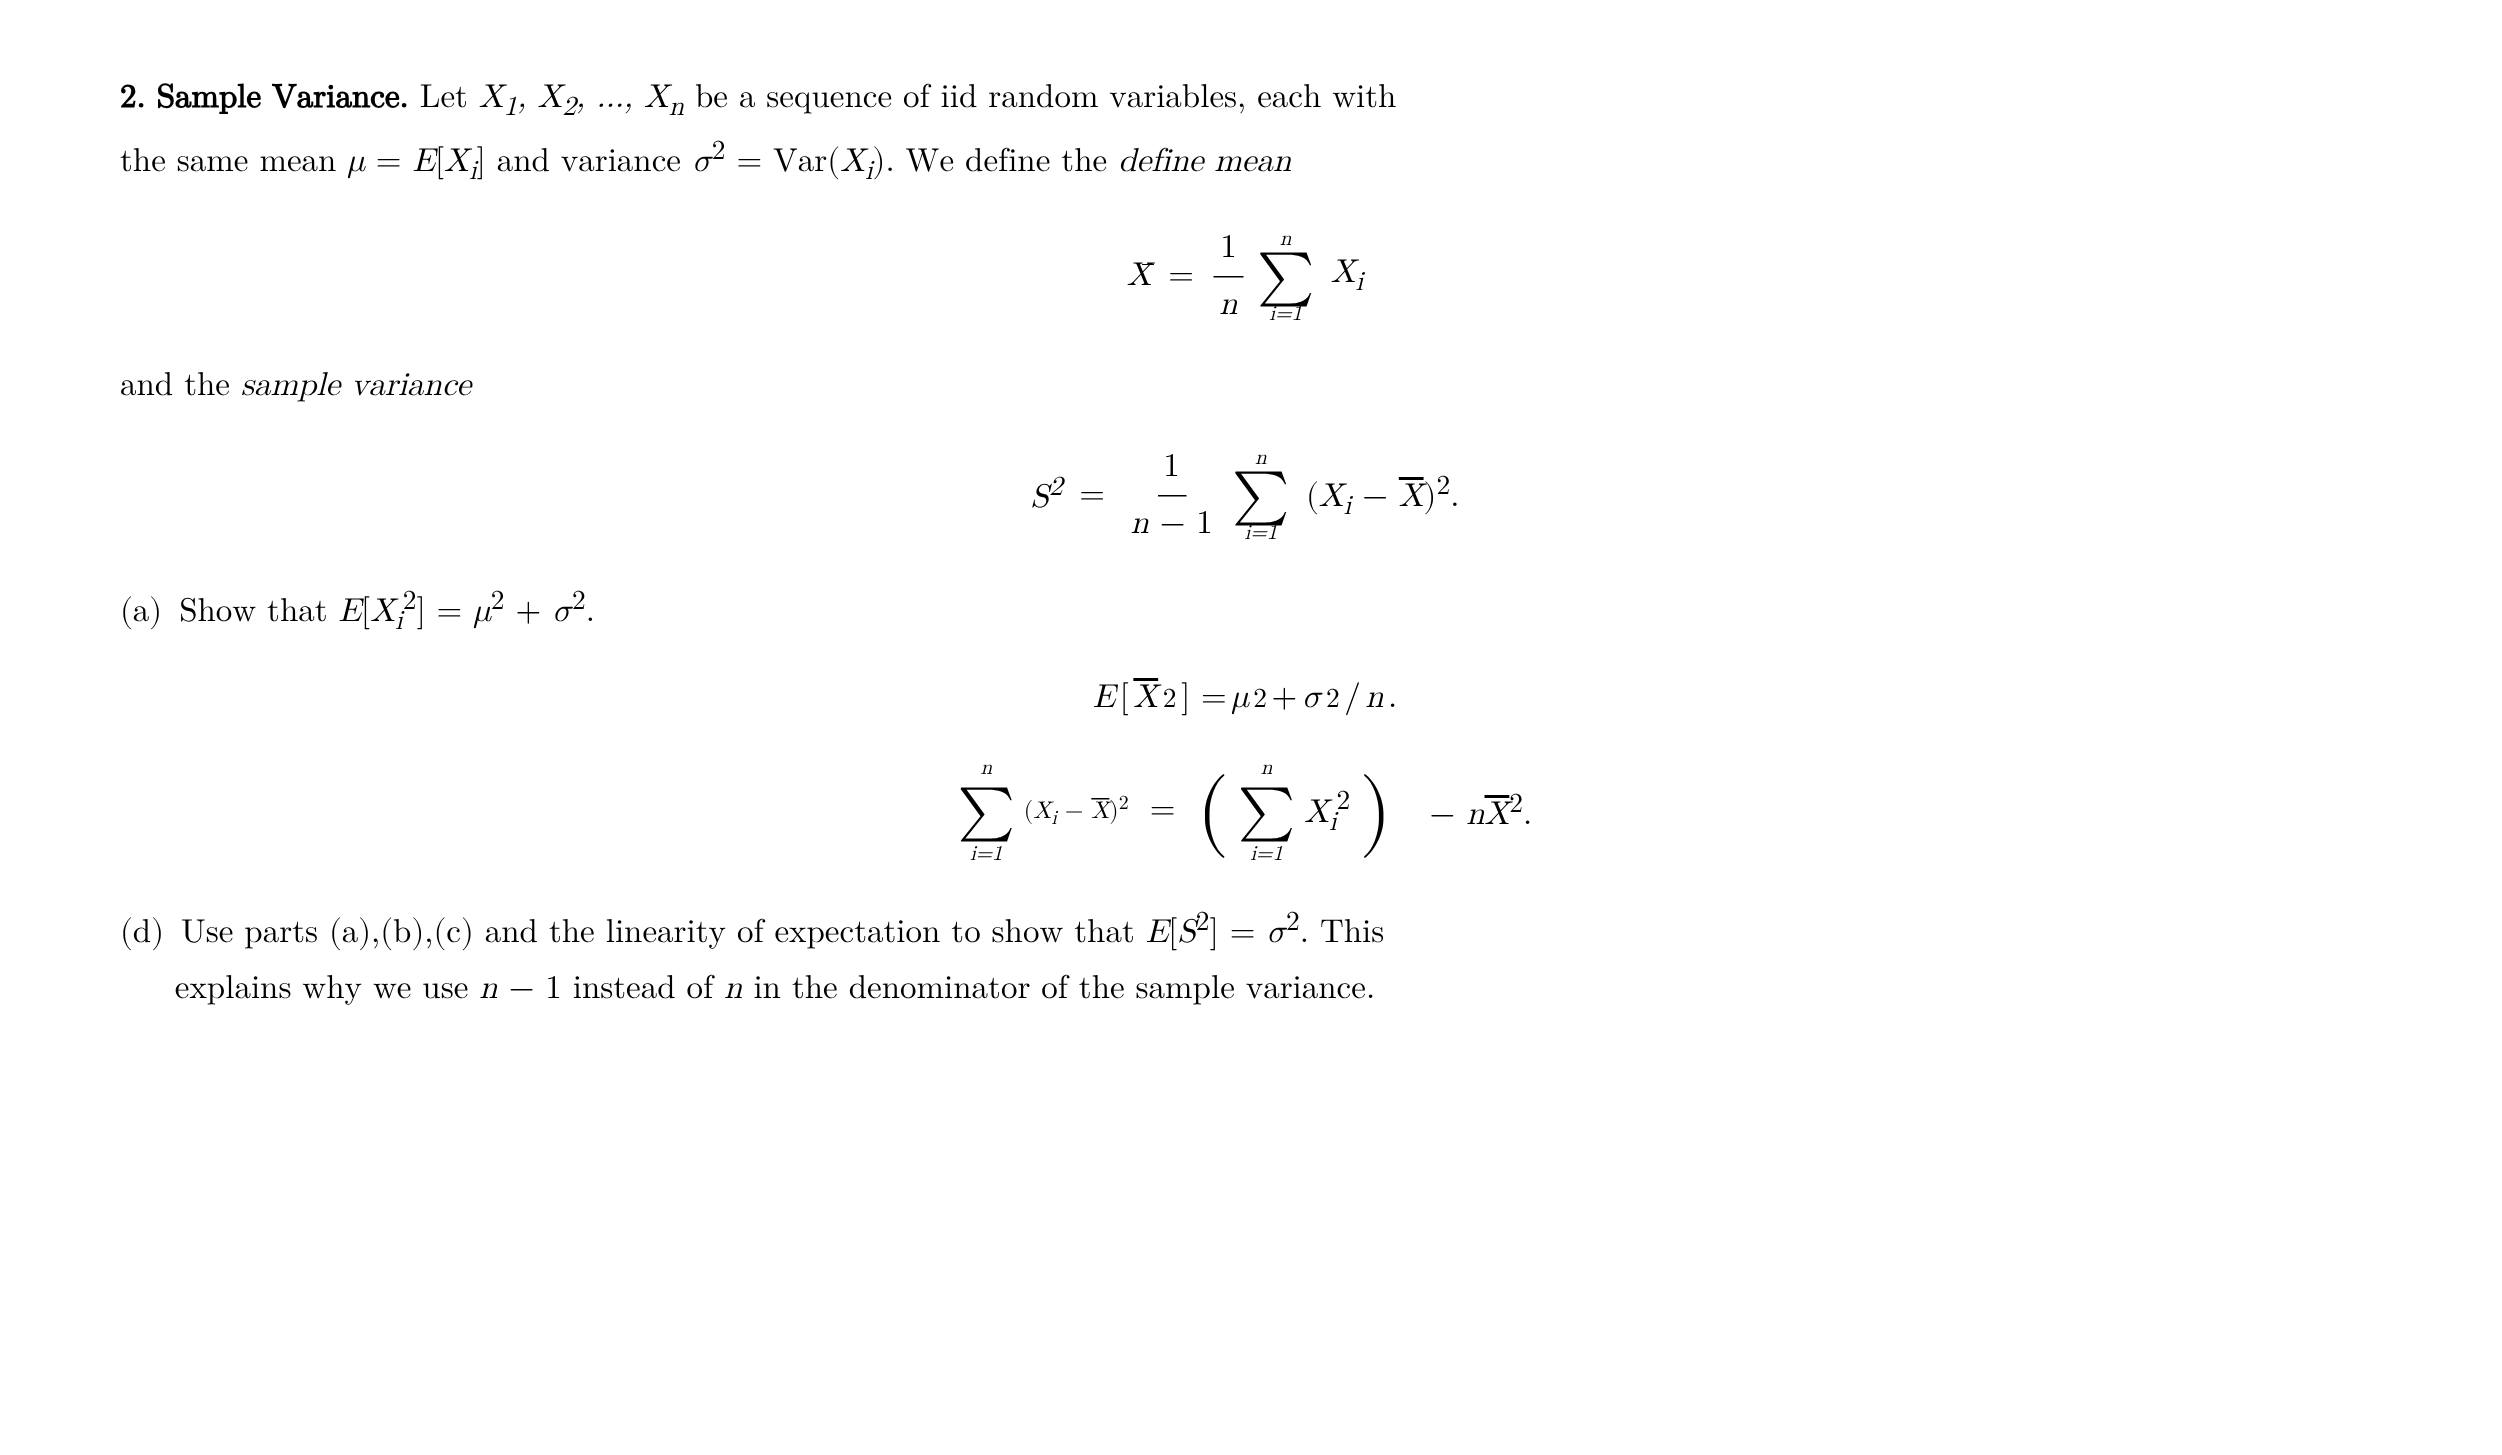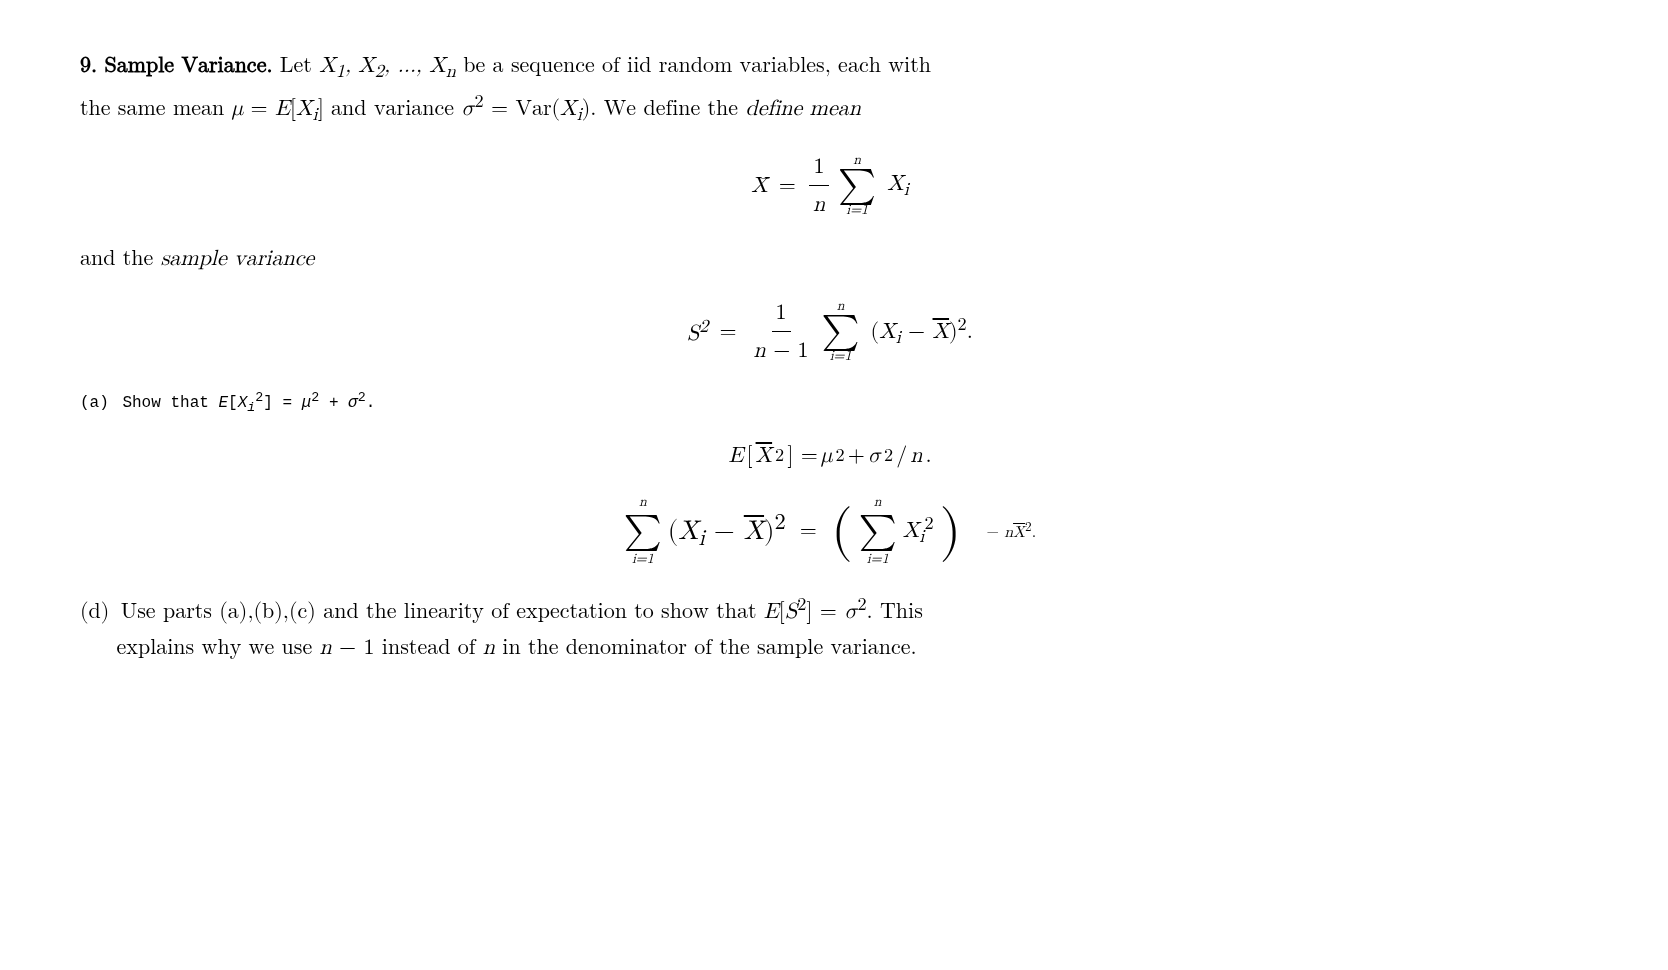--- a/index.html
+++ b/index.html
@@ -24,23 +24,22 @@
     .bold { font-weight: bold; }
     .italic { font-style: italic; }
     .math-inline {
       font-style: italic;
     }
     .parts {
       margin-top: 10px;
     }
     .part {
       margin-bottom: 8px;
-      font-size: 16px;
+      font-size: 22px;
       line-height: 1.6;
-      font-family: Liberation Mono, monospace;
     }
     .part-label {
       display: inline-block;
       margin-right: 4px;
     }
     .math-block {
       display: flex;
       justify-content: center;
       align-items: center;
       margin: 20px 0;
@@ -96,21 +95,21 @@
       font-size: 22px;
       line-height: 1.65;
     }
   </style>
 </head>
 <body>
 
 <div class="problem">
 
   <div class="intro-text">
-    <span class="bold">9. Sample Variance.</span>
+    <span class="bold">2. Sample Variance.</span>
     Let <span class="math-inline"><i>X</i><sub>1</sub>, <i>X</i><sub>2</sub>, …, <i>X<sub>n</sub></i></span> be a sequence of iid random variables, each with<br>
     the same mean <i>μ</i> = <i>E</i>[<i>X<sub>i</sub></i>] and variance <i>σ</i><sup>2</sup> = Var(<i>X<sub>i</sub></i>). We define the <span class="italic">define mean</span>
   </div>
 
   <div class="math-block">
     <span class="math-row">
       <span style="font-style:italic;">X̄</span>
       <span style="margin: 0 8px;">=</span>
       <span class="frac">
         <span class="frac-num">1</span>
@@ -162,32 +161,32 @@
 
 
     <div class="math-block">
       <span class="math-row" style="align-items:center; gap:6px;">
 
         <span style="display:inline-flex; flex-direction:column; align-items:center; vertical-align:middle;">
           <span style="font-size:14px; font-style:italic;">n</span>
           <span style="font-size:36px; line-height:1;">∑</span>
           <span style="font-size:14px; font-style:italic;">i=1</span>
         </span>
-        <span style="font-size:27px;">(<i>X<sub>i</sub></i> − <span style="text-decoration:overline;font-style:italic;">X</span>)<sup>2</sup></span>
+        <span style="font-size:16px;">(<i>X<sub>i</sub></i> − <span style="text-decoration:overline;font-style:italic;">X</span>)<sup>2</sup></span>
         <span style="margin: 0 8px; font-size:22px;">=</span>
 
         <span style="font-size:56px; line-height:1; font-weight:300;">(</span>
         <span style="display:inline-flex; flex-direction:column; align-items:center; vertical-align:middle;">
           <span style="font-size:14px; font-style:italic;">n</span>
           <span style="font-size:36px; line-height:1;">∑</span>
           <span style="font-size:14px; font-style:italic;">i=1</span>
         </span>
         <span style="font-size:22px;"><i>X<sub>i</sub></i><sup>2</sup></span>
         <span style="font-size:56px; line-height:1; font-weight:300;">)</span>
-        <span style="font-size:16px; margin-left:19px;">− <i>n</i><span style="text-decoration:overline;font-style:italic;">X</span><sup>2</sup>.</span>
+        <span style="font-size:22px; margin-left:19px;">− <i>n</i><span style="text-decoration:overline;font-style:italic;">X</span><sup>2</sup>.</span>
       </span>
     </div>
 
 
     <div class="part-d">
       <span class="part-label">(d)</span>
       Use parts (a),(b),(c) and the linearity of expectation to show that <i>E</i>[<i>S</i><sup>2</sup>] = <i>σ</i><sup>2</sup>. This<br>
       &nbsp;&nbsp;&nbsp;&nbsp;&nbsp;explains why we use <i>n</i> − 1 instead of <i>n</i> in the denominator of the sample variance.
     </div>
 

